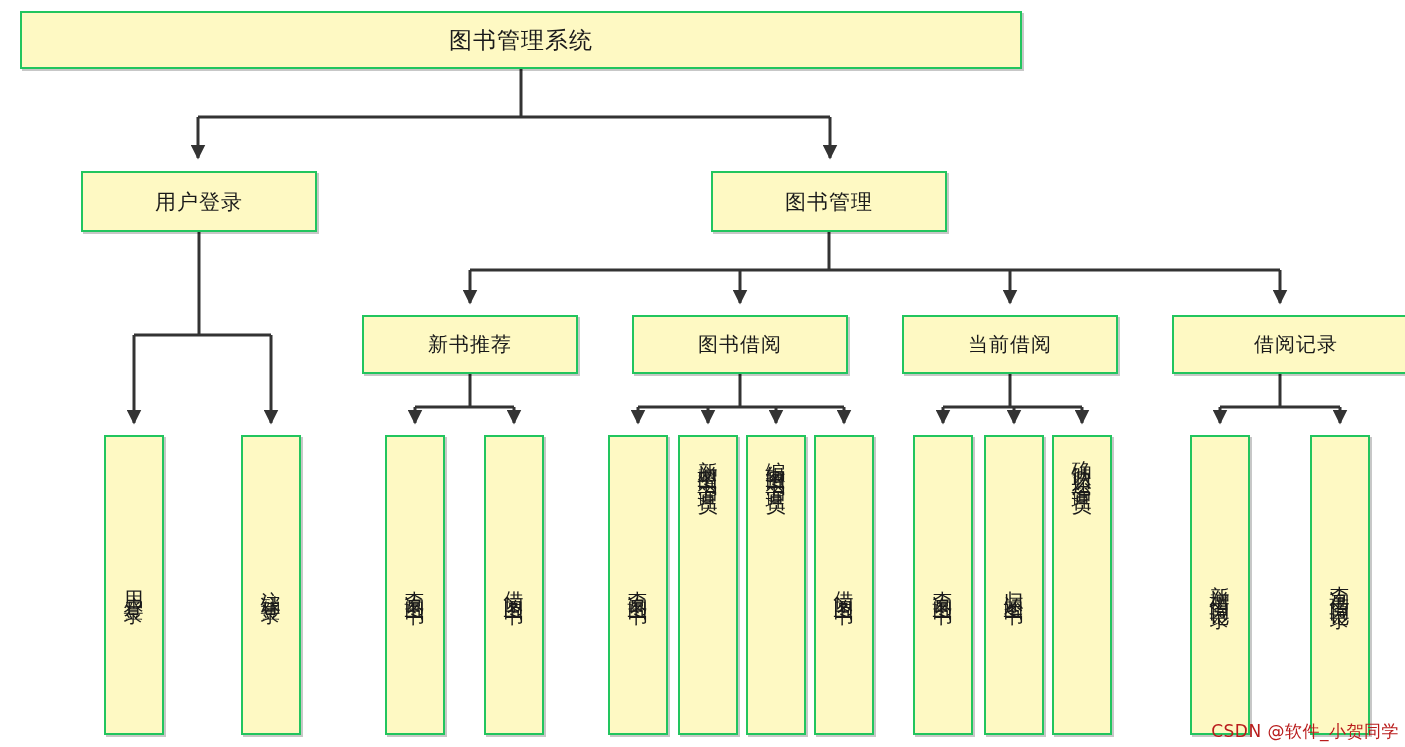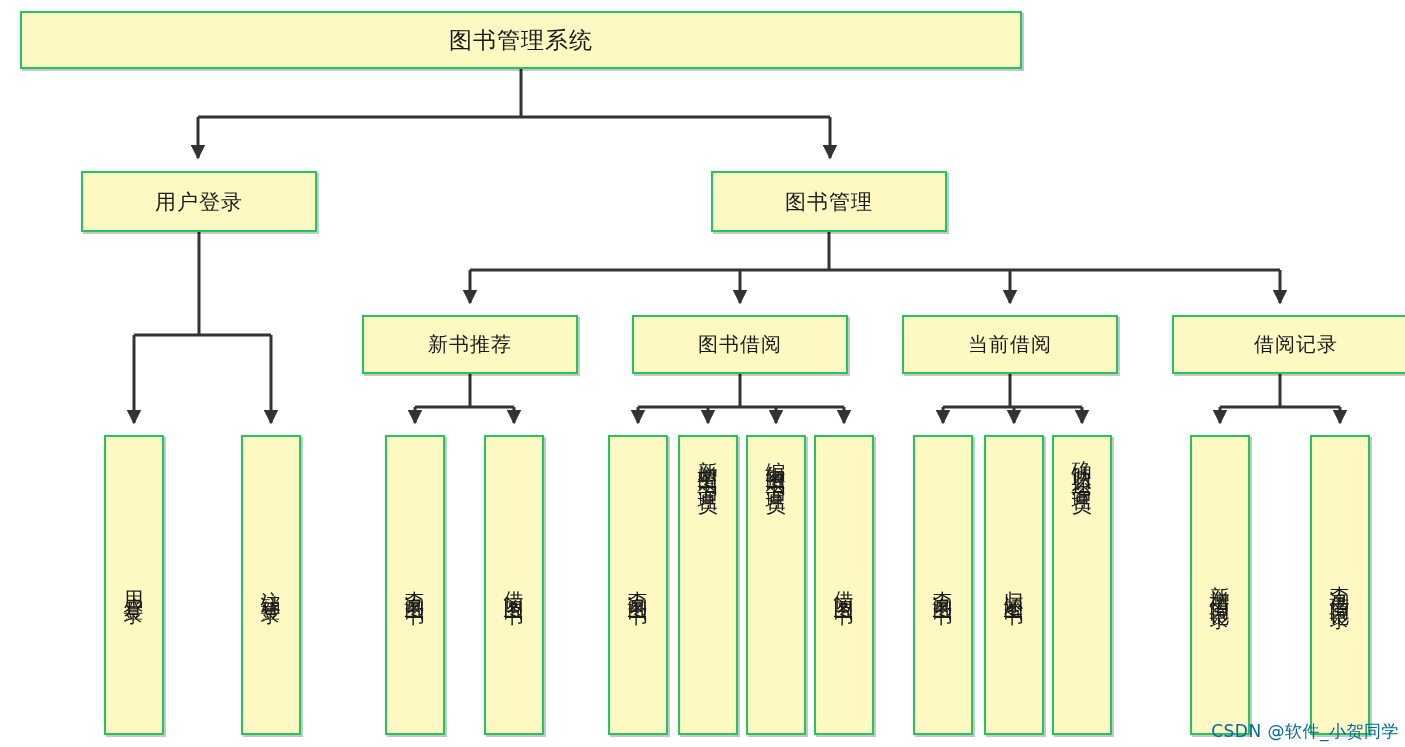--- a/index.html
+++ b/index.html
@@ -73,21 +73,21 @@
   .leaf-wrap.top {
     align-items: flex-start;
     padding-top: 8px;
     box-sizing: border-box;
   }
   .watermark {
     position: absolute;
     right: 6px;
     bottom: 4px;
     font-size: 17px;
-    color: #0369a1;
+    color: #b91c1c;
     white-space: nowrap;
     letter-spacing: 0.5px;
   }
 </style>
 </head>
 <body>
 
 <div id="canvas">
 
   <svg class="wires" viewBox="0 0 1405 747" xmlns="http://www.w3.org/2000/svg">

